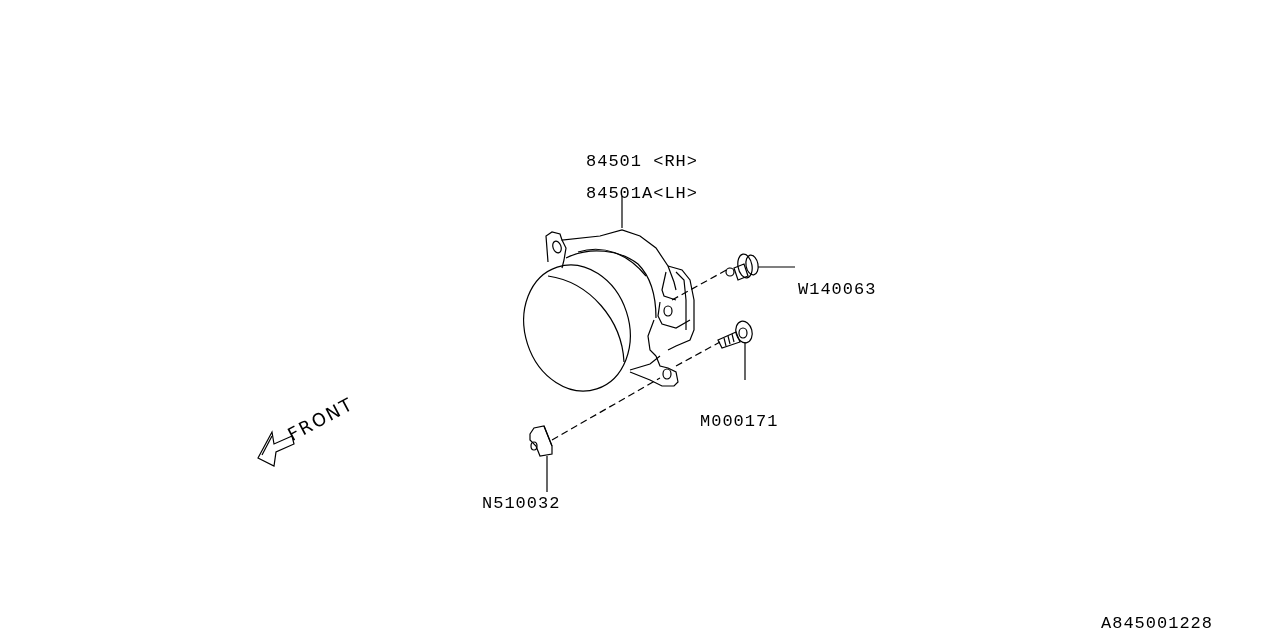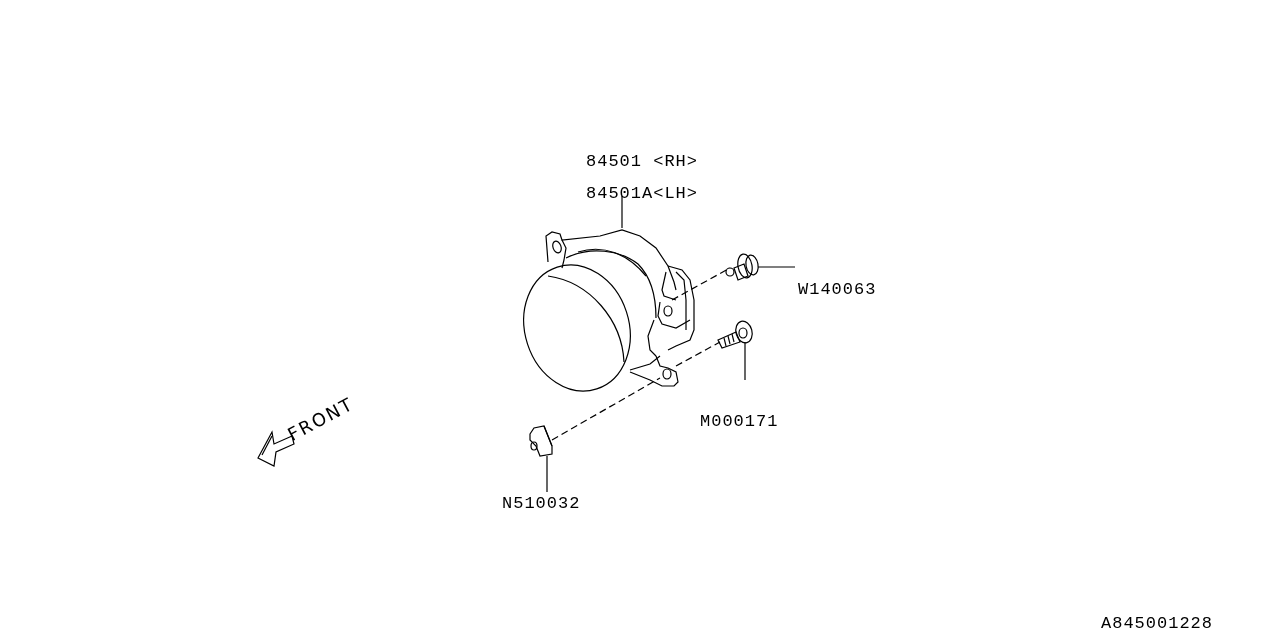--- a/index.html
+++ b/index.html
@@ -76,18 +76,18 @@
     <g>
       <polygon points="258,458 272,432 274,444 292,436 294,444 276,452 274,466"></polygon>
       <line x1="262" y1="455" x2="272" y2="436"></line>
     </g>
   </svg>
 
   <div class="label" style="left:586px; top:152px;">84501 &lt;RH&gt;</div>
   <div class="label" style="left:586px; top:184px;">84501A&lt;LH&gt;</div>
   <div class="label" style="left:798px; top:258px;margin-top:22px;">W140063</div>
   <div class="label" style="left:700px; top:404px;margin-top:8px;">M000171</div>
-  <div class="label" style="left:502px; top:494px;">N510032</div>
+  <div class="label" style="left:482px; top:494px;">N510032</div>
 
   <div class="frontlabel" style="left:294px; top:424px;">FRONT</div>
 
   <div class="label" style="left:1101px; top:614px;">A845001228</div>
 </div>
 
 </body></html>

